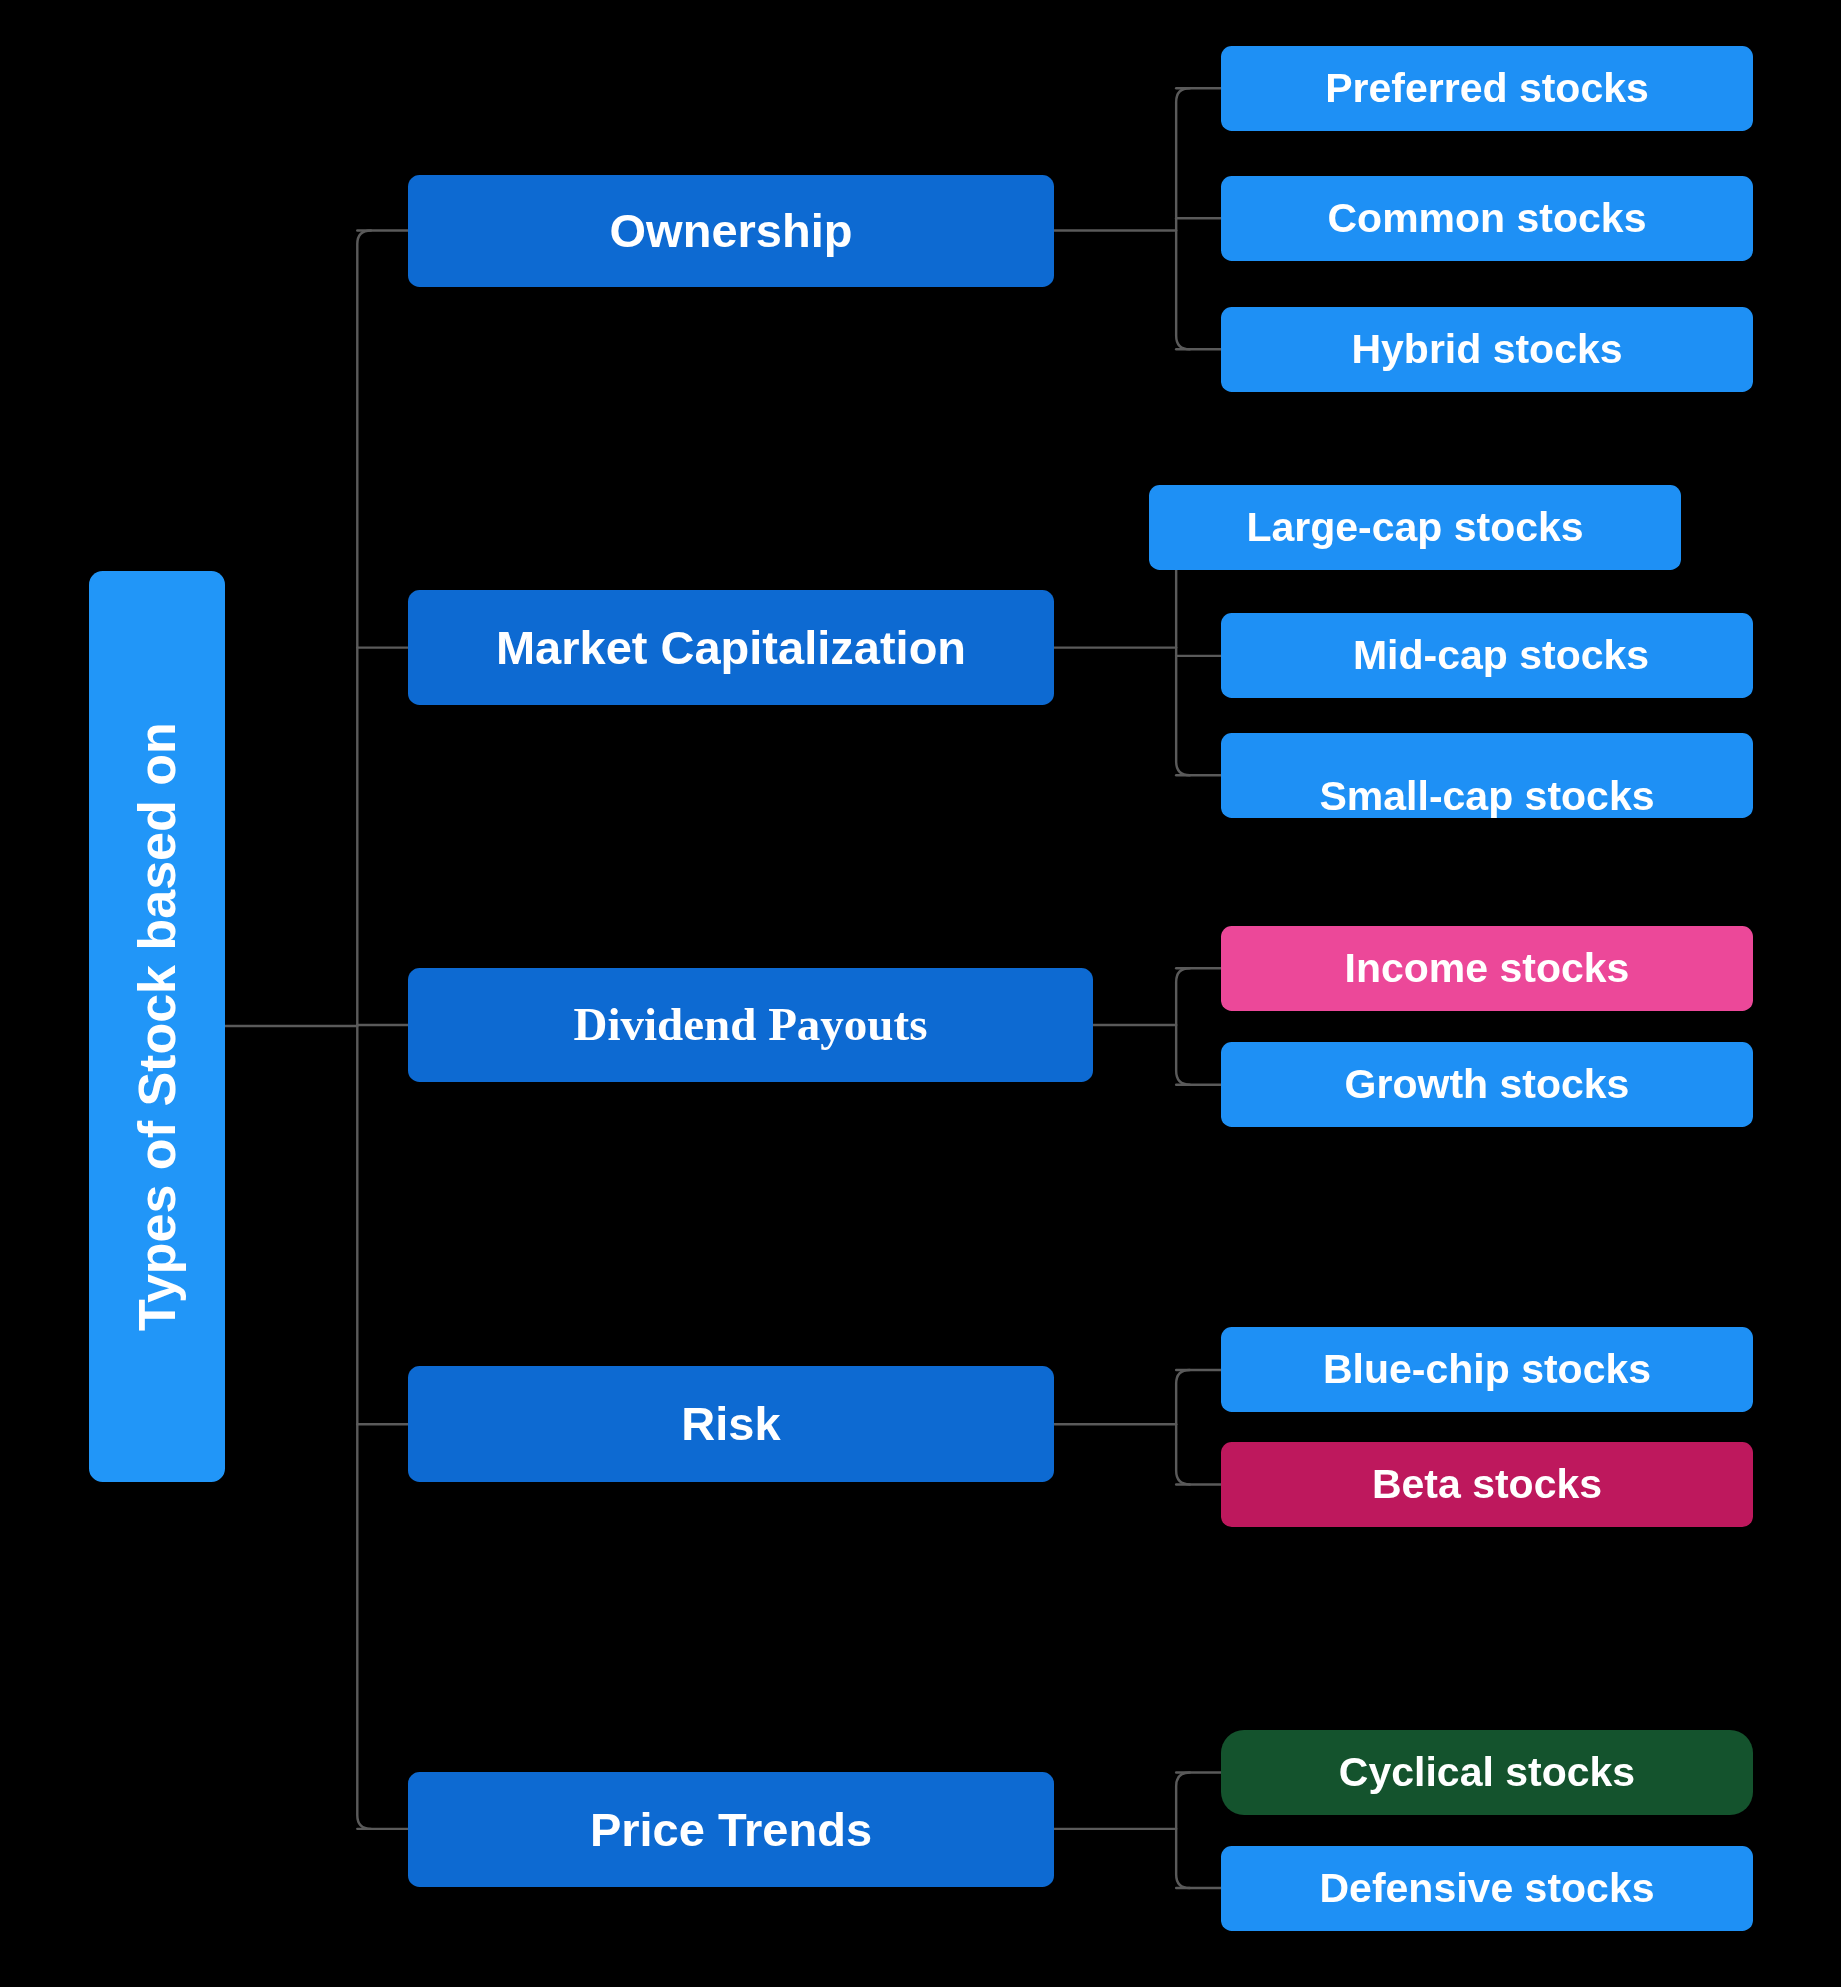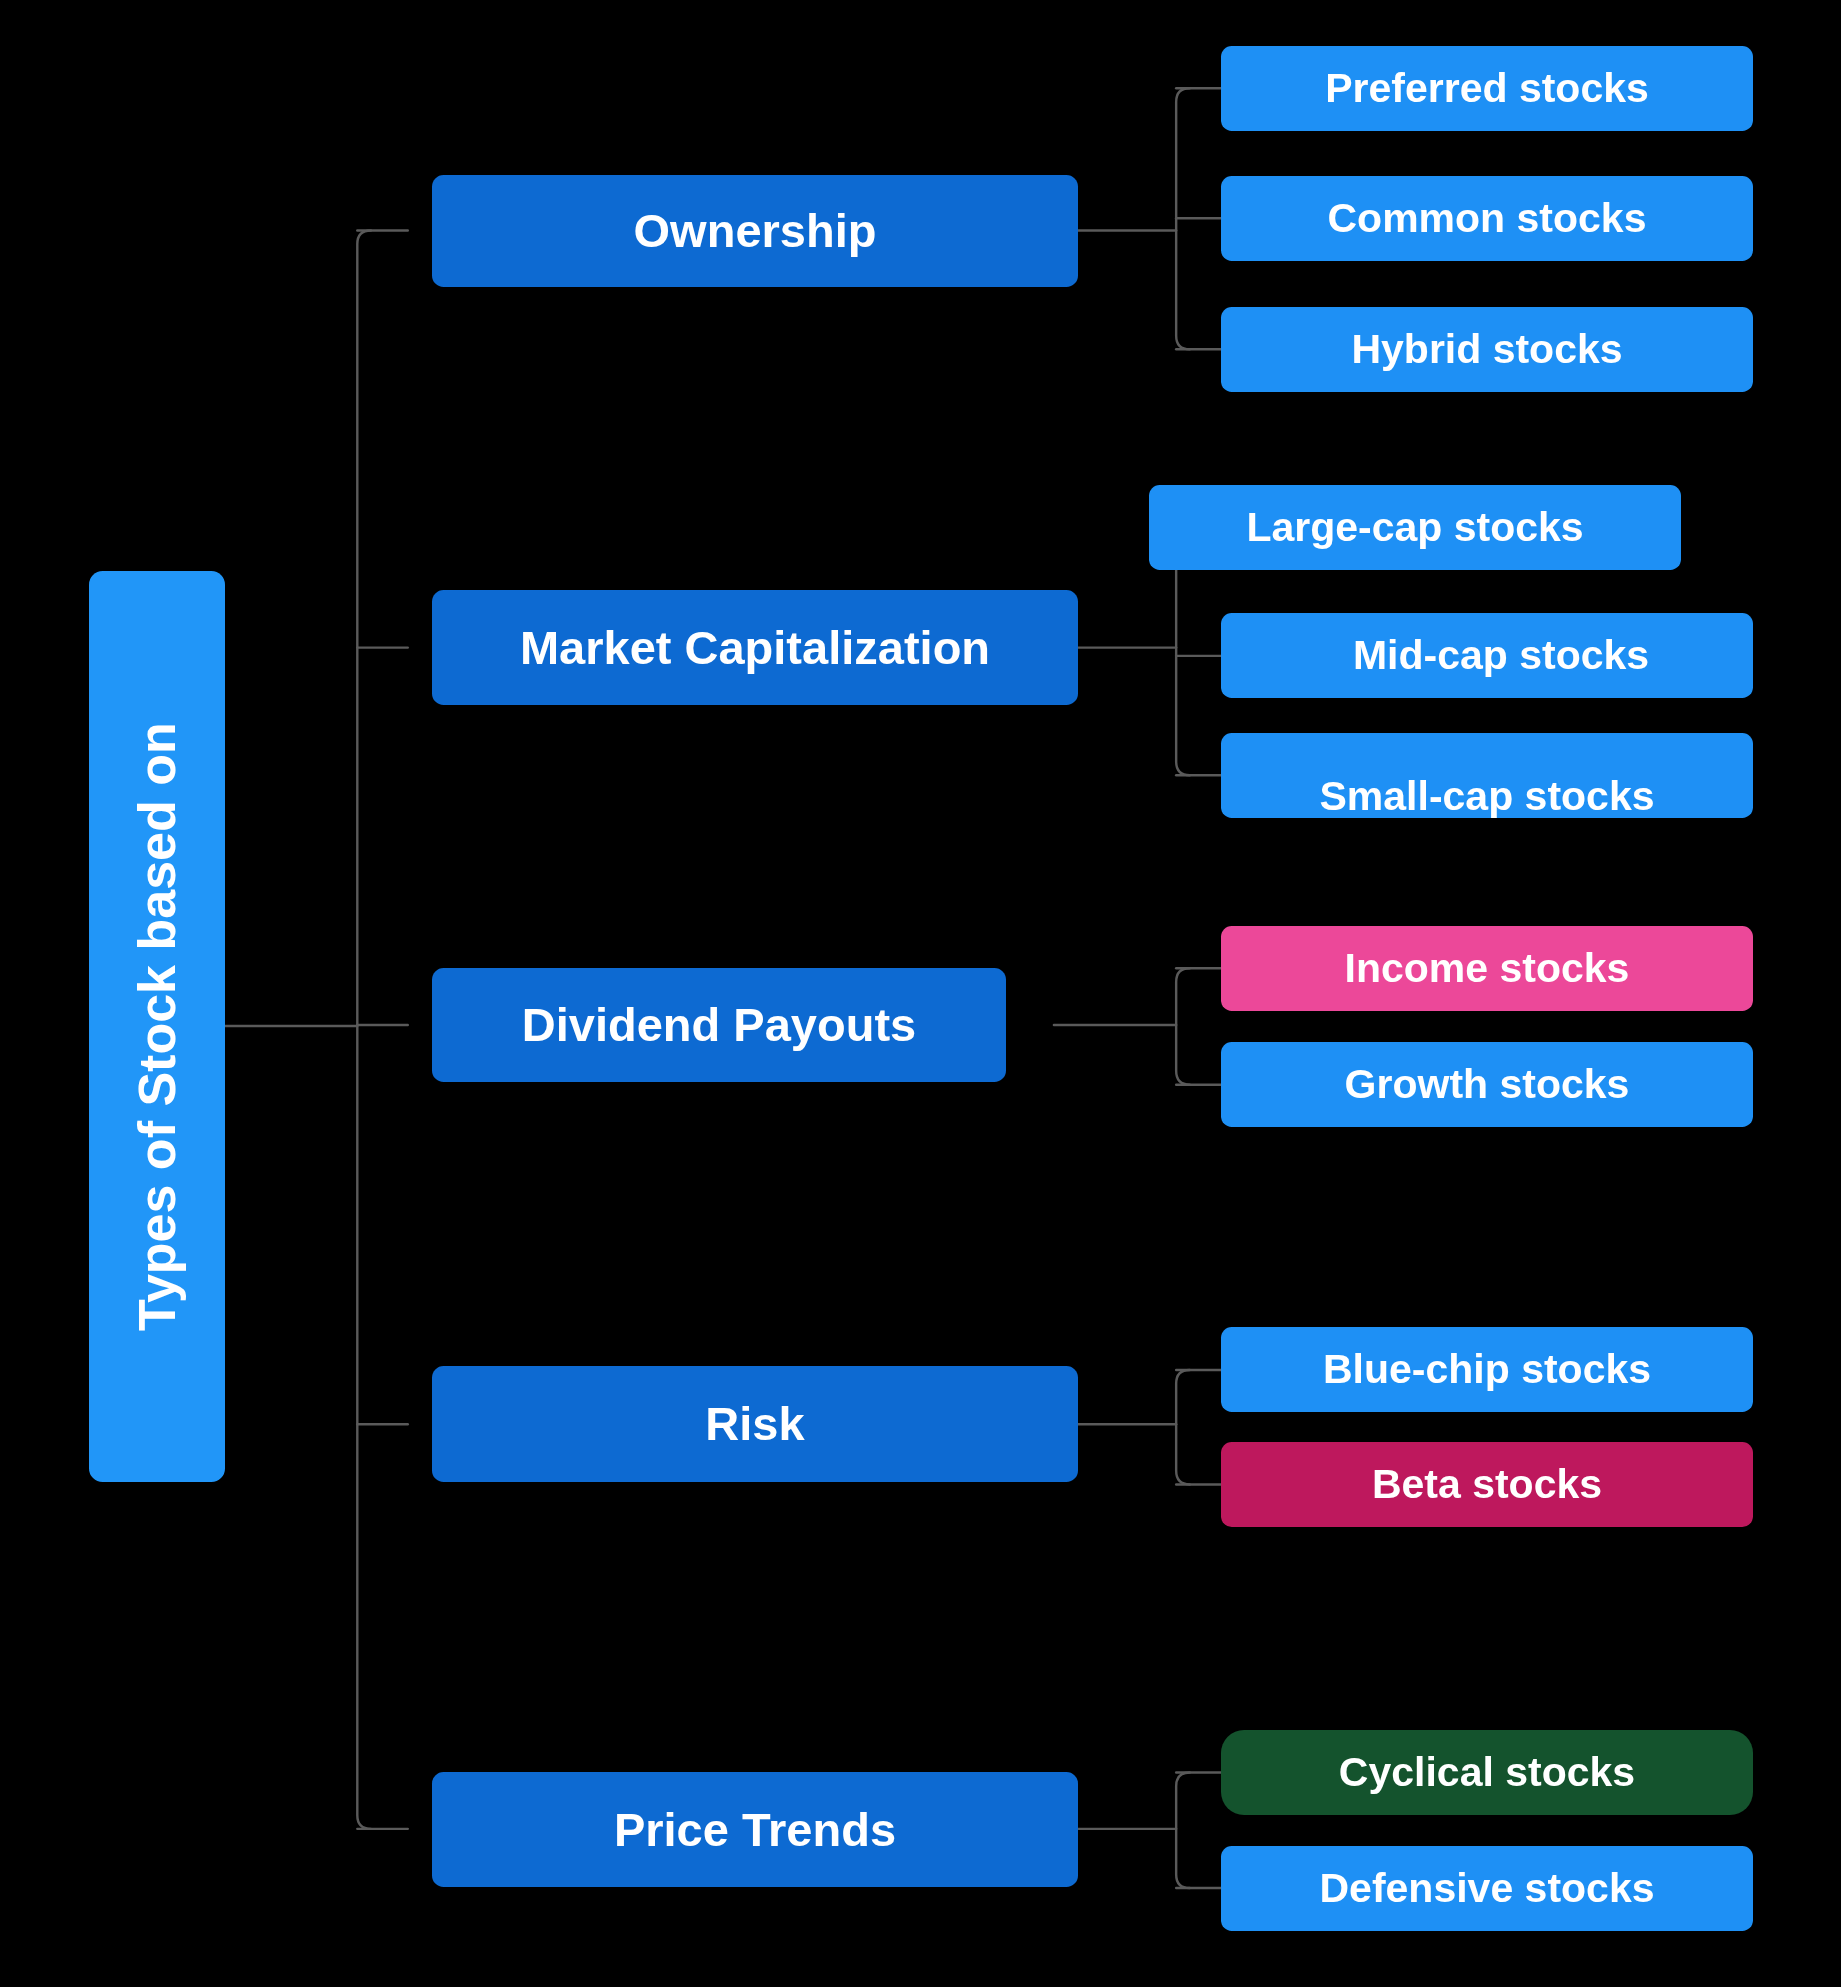--- a/index.html
+++ b/index.html
@@ -41,21 +41,20 @@
     writing-mode: vertical-rl;
     transform: rotate(180deg);
     font-size: 52px;
     letter-spacing: 0px;
     white-space: nowrap;
   }
   .level2-node {
     background: #0D6AD2;
     font-size: 47px;
     white-space: nowrap;
-    margin-left: 24px;
   }
   .level3-node {
     background: #1E90F5;
     font-size: 41px;
     border-radius: 10.7px;
     white-space: nowrap;
   }
 </style>
 </head>
 <body>
@@ -113,21 +112,21 @@
       </div>
       <div class="node level3-node" style="left: 1149px; top: 485px; width: 532px; height: 85px; background: rgb(30, 144, 245);">
         <span>Large-cap stocks</span>
       </div>
       <div class="node level3-node" style="left: 1221px; top: 613px; width: 532px; height: 85px; background: rgb(30, 144, 245); padding-left: 28px;">
         <span>Mid-cap stocks</span>
       </div>
       <div class="node level3-node" style="left: 1221px; top: 733px; width: 532px; height: 85px; background: rgb(30, 144, 245); align-items: flex-end;">
         <span>Small-cap stocks</span>
       </div>
-      <div class="node level2-node" style="left: 408px; top: 968px; width: 574px; height: 114px; background: rgb(13, 106, 210);">
+      <div class="node level2-node" style="left: 408px; top: 968px; width: 685px; height: 114px; background: rgb(13, 106, 210); font-family: Liberation Serif, serif;">
         <span>Dividend Payouts</span>
       </div>
       <div class="node level3-node" style="left: 1221px; top: 926px; width: 532px; height: 85px; background: #ec4899;">
         <span>Income stocks</span>
       </div>
       <div class="node level3-node" style="left: 1221px; top: 1042px; width: 532px; height: 85px; background: rgb(30, 144, 245);">
         <span>Growth stocks</span>
       </div>
       <div class="node level2-node" style="left: 408px; top: 1366px; width: 646px; height: 116px; background: rgb(13, 106, 210);">
         <span>Risk</span>

